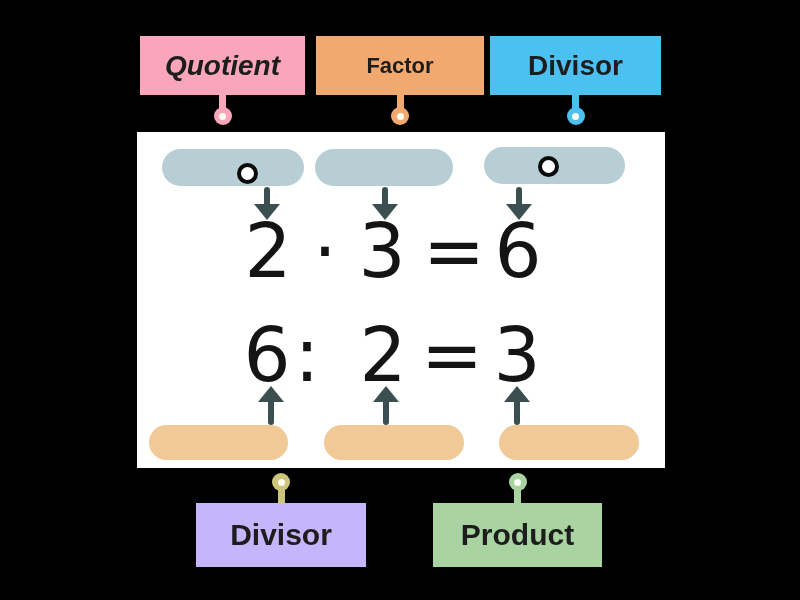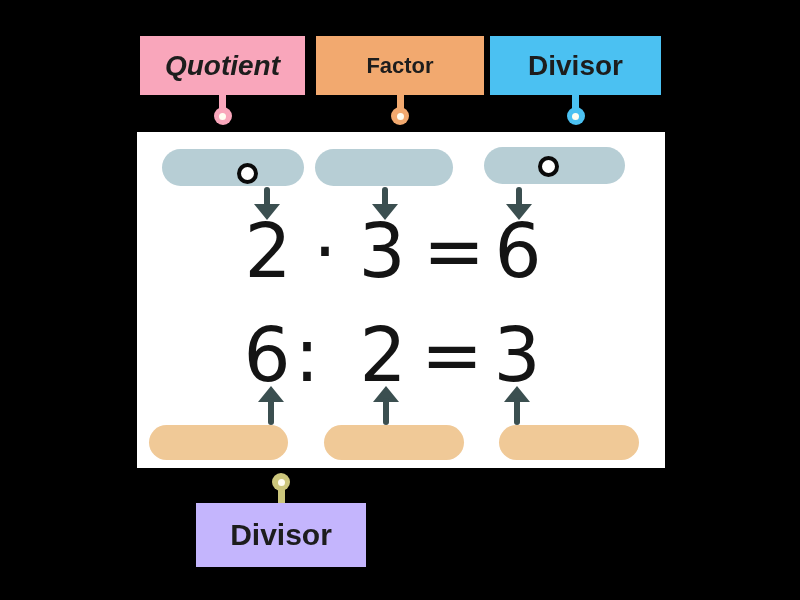--- a/index.html
+++ b/index.html
@@ -162,14 +162,21 @@
     <div class="slot bslot bslot3" style="background: rgb(240, 201, 151);"></div>
   </div>
 
   <div class="label bottom lbl-divisor" style="background: #c4b5fd;">
     <span>Divisor</span>
     <i class="stem" style="background: rgb(204, 198, 124);"></i>
     <i class="pin" style="background: rgb(204, 198, 124);">
         <i class="pin-core"></i>
       </i>
   </div>
+  <div class="label bottom lbl-product" style="background: rgb(169, 212, 161);">
+    <span>Product</span>
+    <i class="stem" style="background: rgb(169, 212, 161);"></i>
+    <i class="pin" style="background: rgb(169, 212, 161);">
+        <i class="pin-core"></i>
+      </i>
+  </div>
 
 </div>
 
 </body></html>

